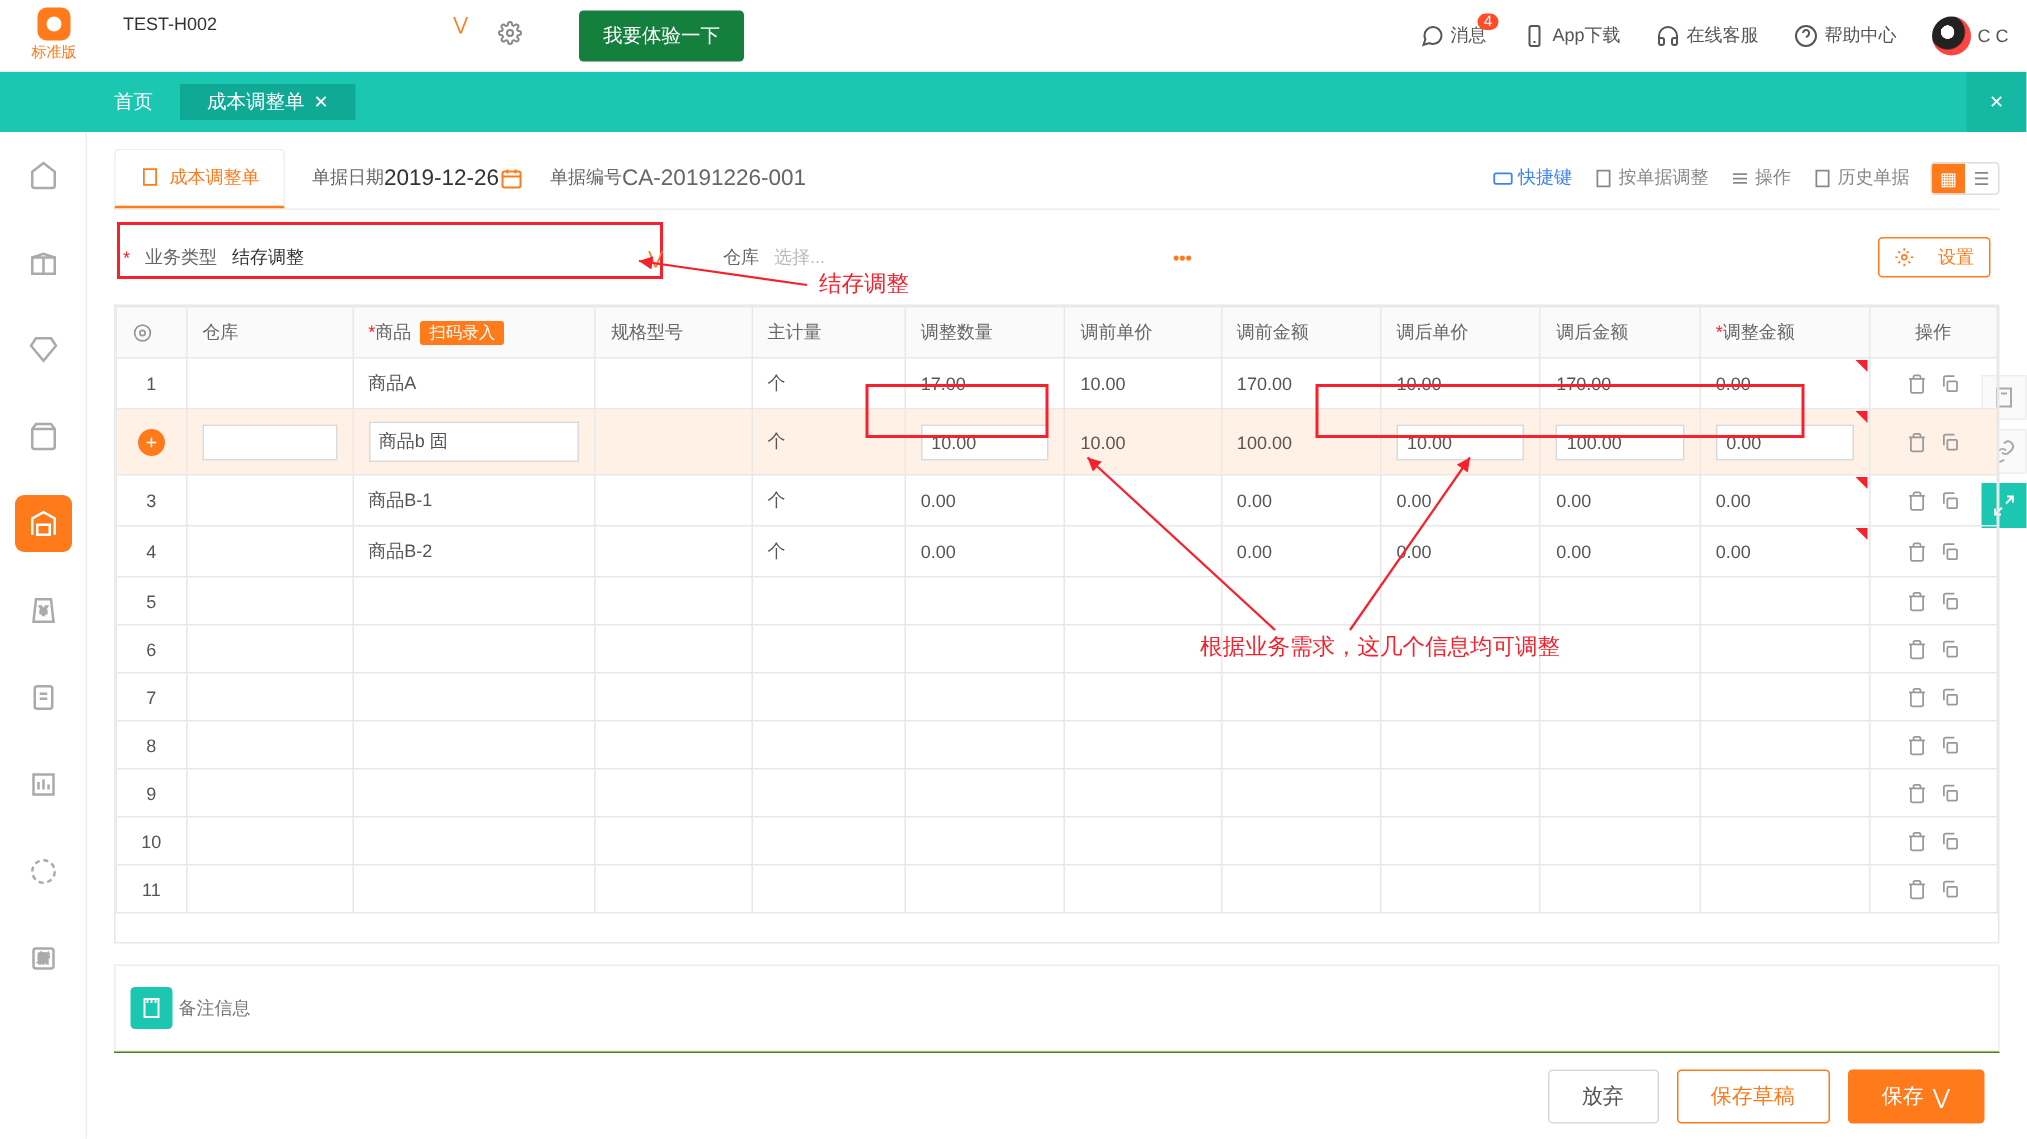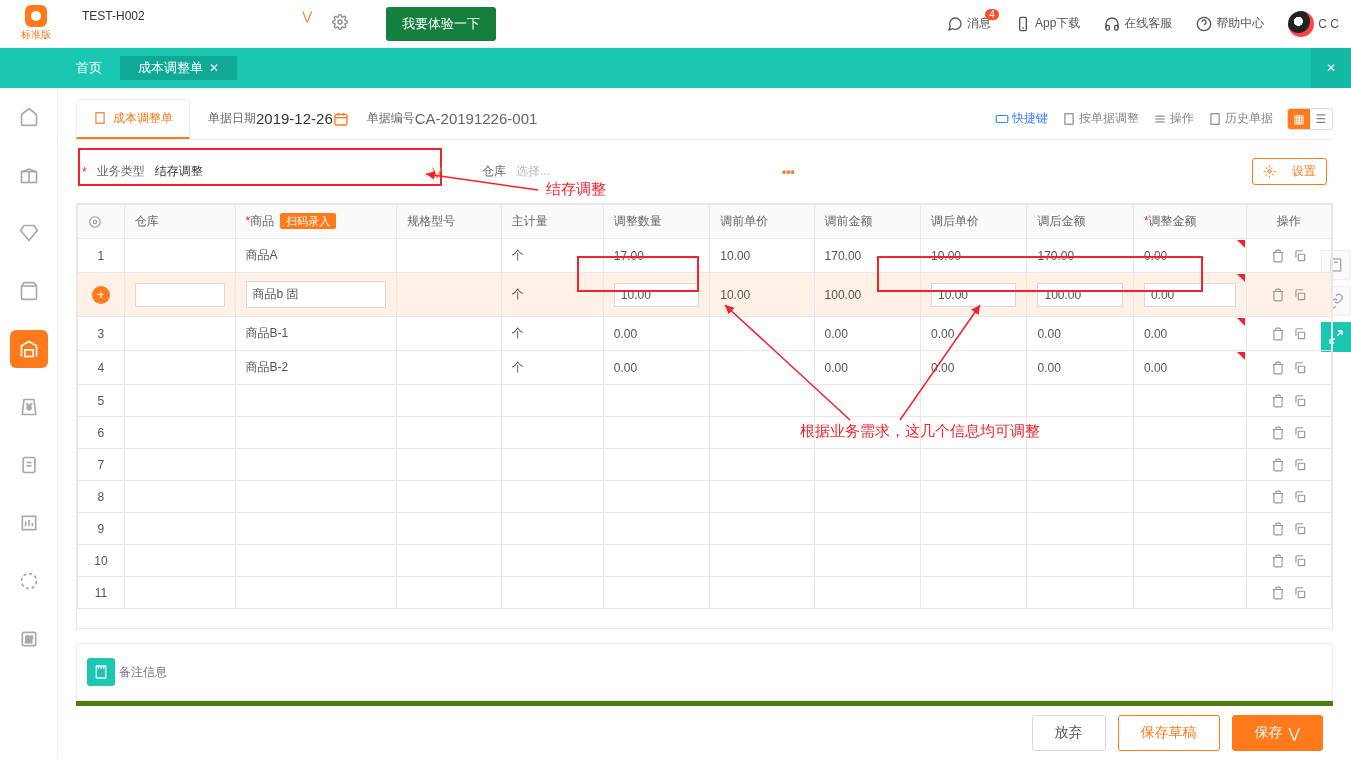--- a/index.html
+++ b/index.html
@@ -94,21 +94,21 @@
 
 .cell-redbox { position: absolute; border: 2px solid #f5222d; pointer-events: none; z-index: 30; }
 
 
 .notes-section { display: flex; align-items: center; padding: 14px 10px; border: 1px solid #eee; margin-top: 14px; gap: 16px; }
 .notes-icon-area { display: flex; flex-direction: row; align-items: center; color: #777; gap: 4px; }
 .notes-clip { width: 28px; height: 28px; background: #1bc7b1; border-radius: 3px; display: flex; align-items: center; justify-content: center; color: #fff; }
 .notes-input { flex: 1; border: none; outline: none; color: #999; font-size: 13px; }
 
 
-.footer { height: 58px; display: flex; align-items: center; justify-content: flex-end; gap: 12px; padding: 0 10px; border-top: 5px solid #4d7c0f; }
+.footer { height: 58px; display: flex; align-items: center; justify-content: flex-end; gap: 12px; padding: 0 10px; border-top: 1px solid #4d7c0f; }
 .btn { padding: 8px 22px; border-radius: 3px; font-size: 14px; cursor: pointer; border: 1px solid #d9d9d9; background: #fff; color: #555; }
 .btn-outline-orange { border-color: #ff7a1a; color: #ff7a1a; }
 .btn-orange { background: #ff7a1a; border-color: #ff7a1a; color: #fff; display: flex; align-items: center; gap: 6px; }
 
 svg { display: block; }
 </style>
 </head>
 <body>
 
 <div class="topbar">

